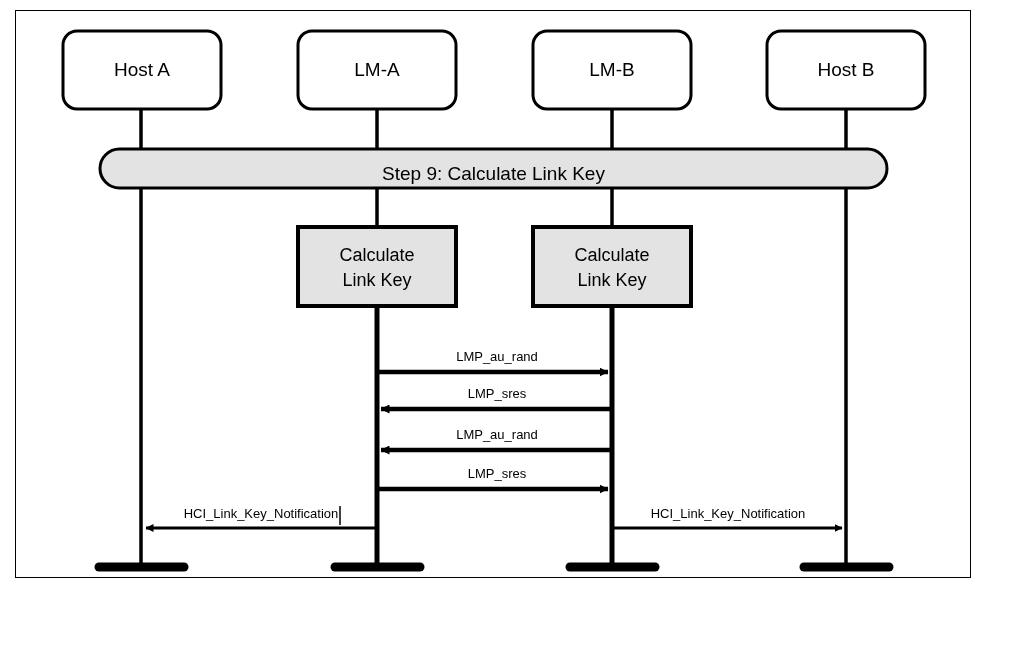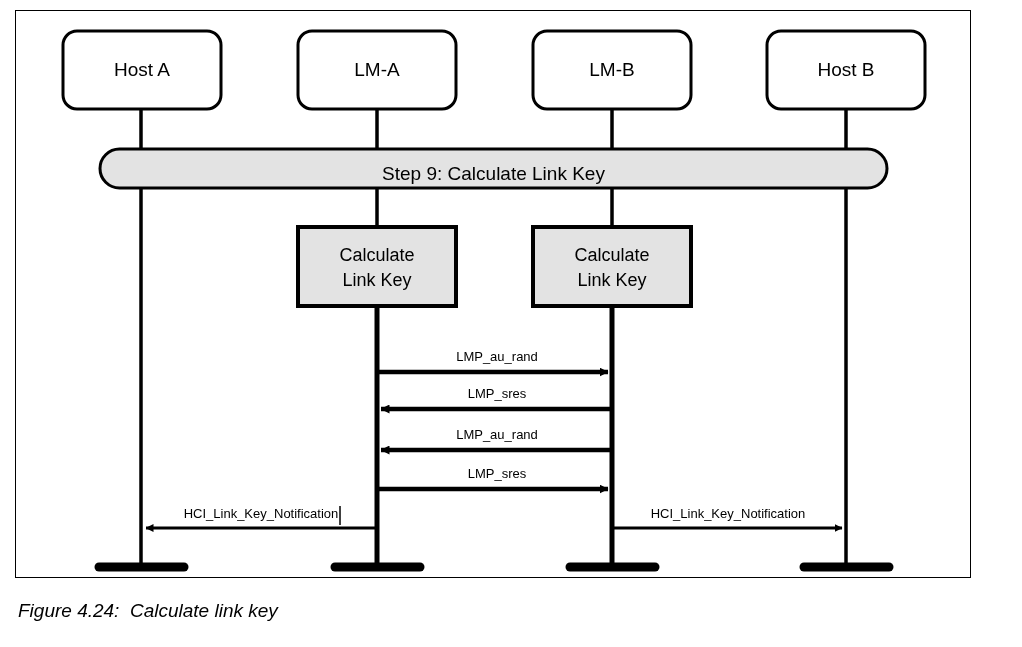--- a/index.html
+++ b/index.html
@@ -138,15 +138,14 @@
       <text class="svg-text msg-label" x="712" y="507" text-anchor="middle">HCI_Link_Key_Notification</text>
 
       <line x1="83" y1="556" x2="168" y2="556" stroke="#000000" stroke-width="9" stroke-linecap="round"></line>
       <line x1="319" y1="556" x2="404" y2="556" stroke="#000000" stroke-width="9" stroke-linecap="round"></line>
       <line x1="554" y1="556" x2="639" y2="556" stroke="#000000" stroke-width="9" stroke-linecap="round"></line>
       <line x1="788" y1="556" x2="873" y2="556" stroke="#000000" stroke-width="9" stroke-linecap="round"></line>
 
     </svg>
   </div>
 
-  <div id="figure-caption">Figure 4.24:  Calculate link key</div>
 
 </div>
 
 </body></html>

